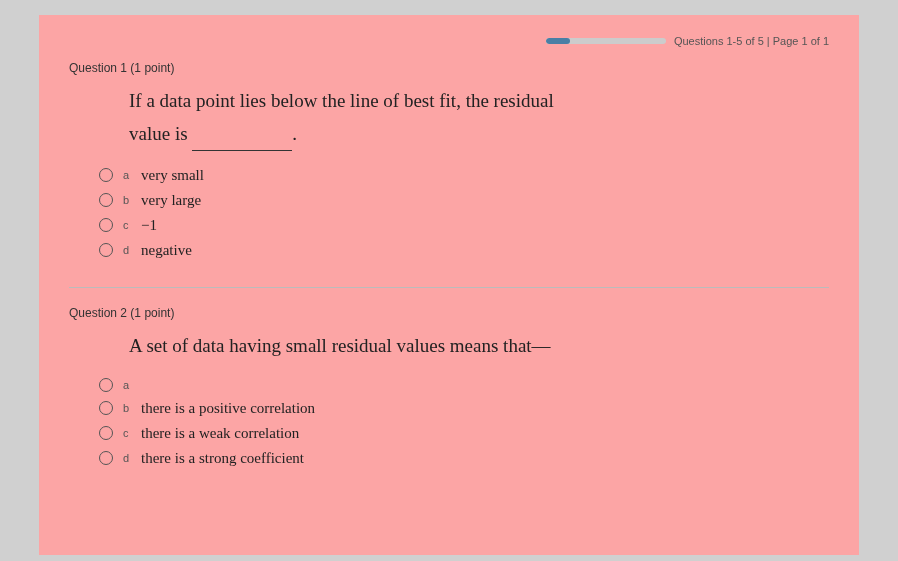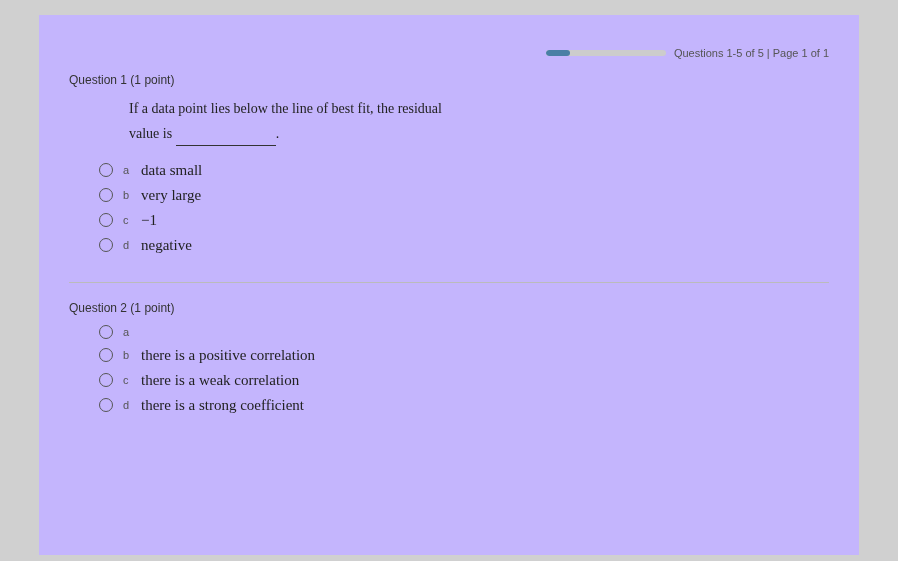--- a/index.html
+++ b/index.html
@@ -12,25 +12,25 @@
       background-color: #d0d0d0;
       font-family: Georgia, 'Times New Roman', Times, serif;
       width: 898px;
       min-height: 561px;
       display: flex;
       justify-content: center;
       align-items: flex-start;
     }
 
     .page-container {
-      background-color: #c4b5fd;
+      background-color: #fca5a5;
       width: 820px;
       min-height: 540px;
       margin: 15px auto;
-      padding: 32px 30px 30px 30px;
+      padding: 20px 30px 30px 30px;
       position: relative;
     }
 
     .header-bar {
       display: flex;
       justify-content: flex-end;
       align-items: center;
       margin-bottom: 10px;
       padding-bottom: 4px;
     }
@@ -66,21 +66,21 @@
     }
 
     .question-label {
       font-size: 12px;
       color: #333;
       font-family: Liberation Sans, sans-serif;
       margin-bottom: 10px;
     }
 
     .question-text {
-      font-size: 14px;
+      font-size: 19px;
       color: #222;
       line-height: 1.7;
       margin-left: 60px;
       margin-bottom: 16px;
       font-family: Georgia, serif;
     }
 
     .question-text .blank {
       display: inline-block;
       border-bottom: 1px solid #333;
@@ -149,21 +149,21 @@
     <div class="question-text">
       <span>If a data point lies below the line of best fit, the residual</span><br>
       <span>value is</span>
       <span class="blank">&nbsp;</span>.
     </div>
     <div class="answer-options">
 
       <div class="answer-option">
         <span class="radio-circle"></span>
         <span class="option-letter">a</span>
-        <span class="option-text">data small</span>
+        <span class="option-text">very small</span>
       </div>
 
       <div class="answer-option">
         <span class="radio-circle"></span>
         <span class="option-letter">b</span>
         <span class="option-text">very large</span>
       </div>
 
       <div class="answer-option">
         <span class="radio-circle"></span>
@@ -176,20 +176,23 @@
         <span class="option-letter">d</span>
         <span class="option-text">negative</span>
       </div>
     </div>
   </div>
 
   <hr class="divider-line">
 
   <div class="question-block">
     <div class="question-label">Question 2 (1 point)</div>
+    <div class="question-text">
+      <span>A set of data having small residual values means that—</span>
+    </div>
     <div class="answer-options">
 
       <div class="answer-option">
         <span class="radio-circle"></span>
         <span class="option-letter">a</span>
       </div>
 
       <div class="answer-option">
         <span class="radio-circle"></span>
         <span class="option-letter">b</span>

